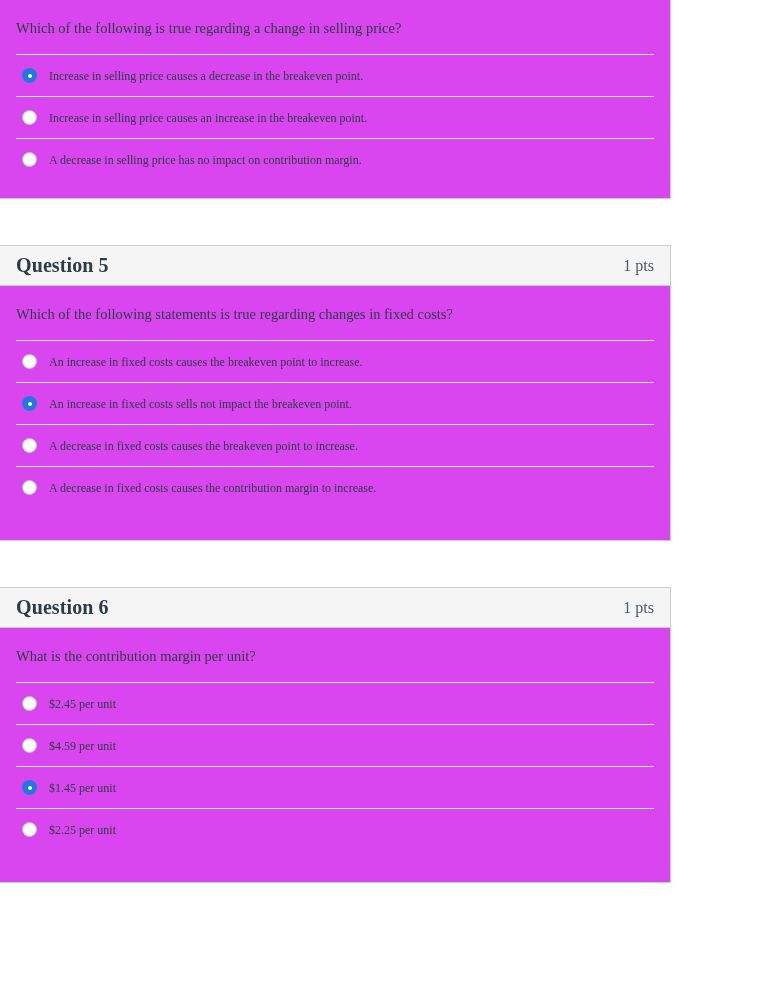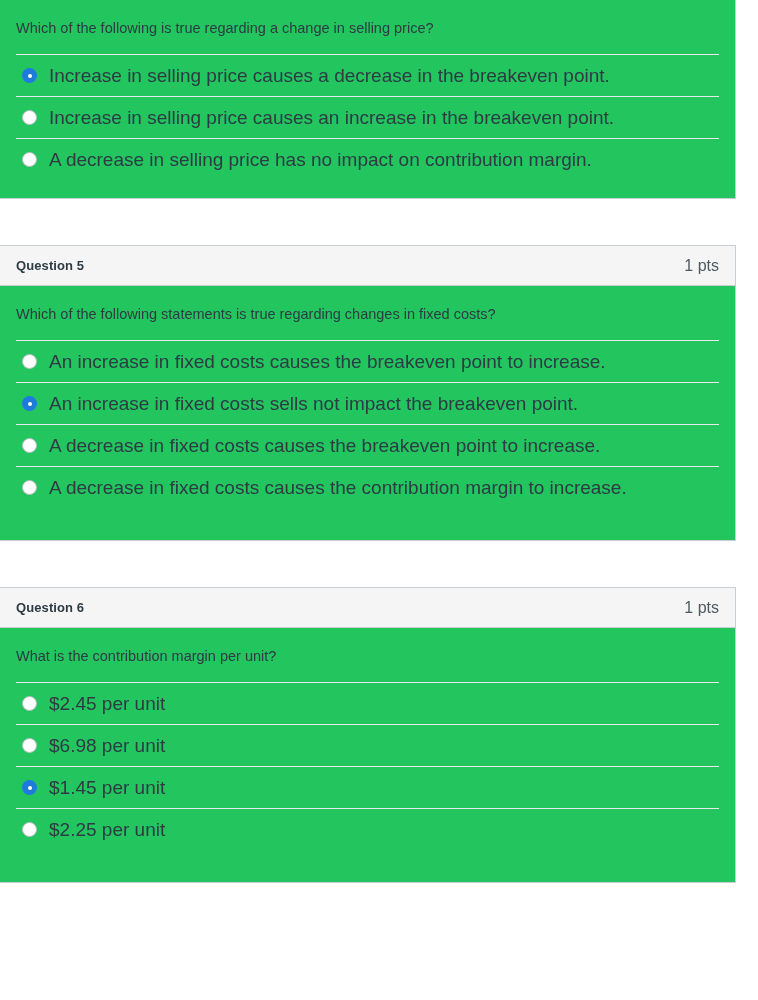--- a/index.html
+++ b/index.html
@@ -16,26 +16,27 @@
     -webkit-font-smoothing: antialiased;
   }
 
   .quiz-page {
     width: 758px;
     position: relative;
   }
 
   
   .question-block {
-    background: #22c55e;
+    background: #d946ef;
     border: 1px solid #c7cdd1;
     border-left: none;
     box-sizing: border-box;
-    width: 736px;
+    width: 671px;
     margin: 0;
+    font-family: Liberation Serif, serif;
   }
 
   
   .question-block.clipped-top {
     border-top: none;
   }
 
   .block-gap {
     height: 46px;
     background: #ffffff;
@@ -46,21 +47,21 @@
     background: #f5f5f5;
     border-bottom: 1px solid #c7cdd1;
     height: 40px;
     display: flex;
     align-items: center;
     justify-content: space-between;
     padding: 0 16px 0 16px;
     box-sizing: border-box;
   }
   .question-name {
-    font-size: 13px;
+    font-size: 20px;
     font-weight: bold;
     color: #2d3b45;
     letter-spacing: 0.1px;
   }
   .question-points {
     font-size: 16px;
     color: #4e5a60;
     font-weight: normal;
   }
 
@@ -123,21 +124,21 @@
     top: 50%;
     width: 4px;
     height: 4px;
     margin-left: -2px;
     margin-top: -2px;
     border-radius: 50%;
     background: #ffffff;
   }
 
   .answer-text {
-    font-size: 19px;
+    font-size: 12px;
     line-height: 18px;
     color: #2d3b45;
   }
 
   
   .tail-pad-sm { height: 6px; }
   .tail-pad-md { height: 20px; }
 </style>
 </head>
 <body>
@@ -222,21 +223,21 @@
 
     <div class="answers">
 
       <div class="answer-row">
         <span class="radio off"></span>
         <span class="answer-text">$2.45 per unit</span>
       </div>
 
       <div class="answer-row">
         <span class="radio off"></span>
-        <span class="answer-text">$6.98 per unit</span>
+        <span class="answer-text">$4.59 per unit</span>
       </div>
 
       <div class="answer-row">
         <span class="radio on"></span>
         <span class="answer-text">$1.45 per unit</span>
       </div>
 
       <div class="answer-row last-row">
         <span class="radio off"></span>
         <span class="answer-text">$2.25 per unit</span>

